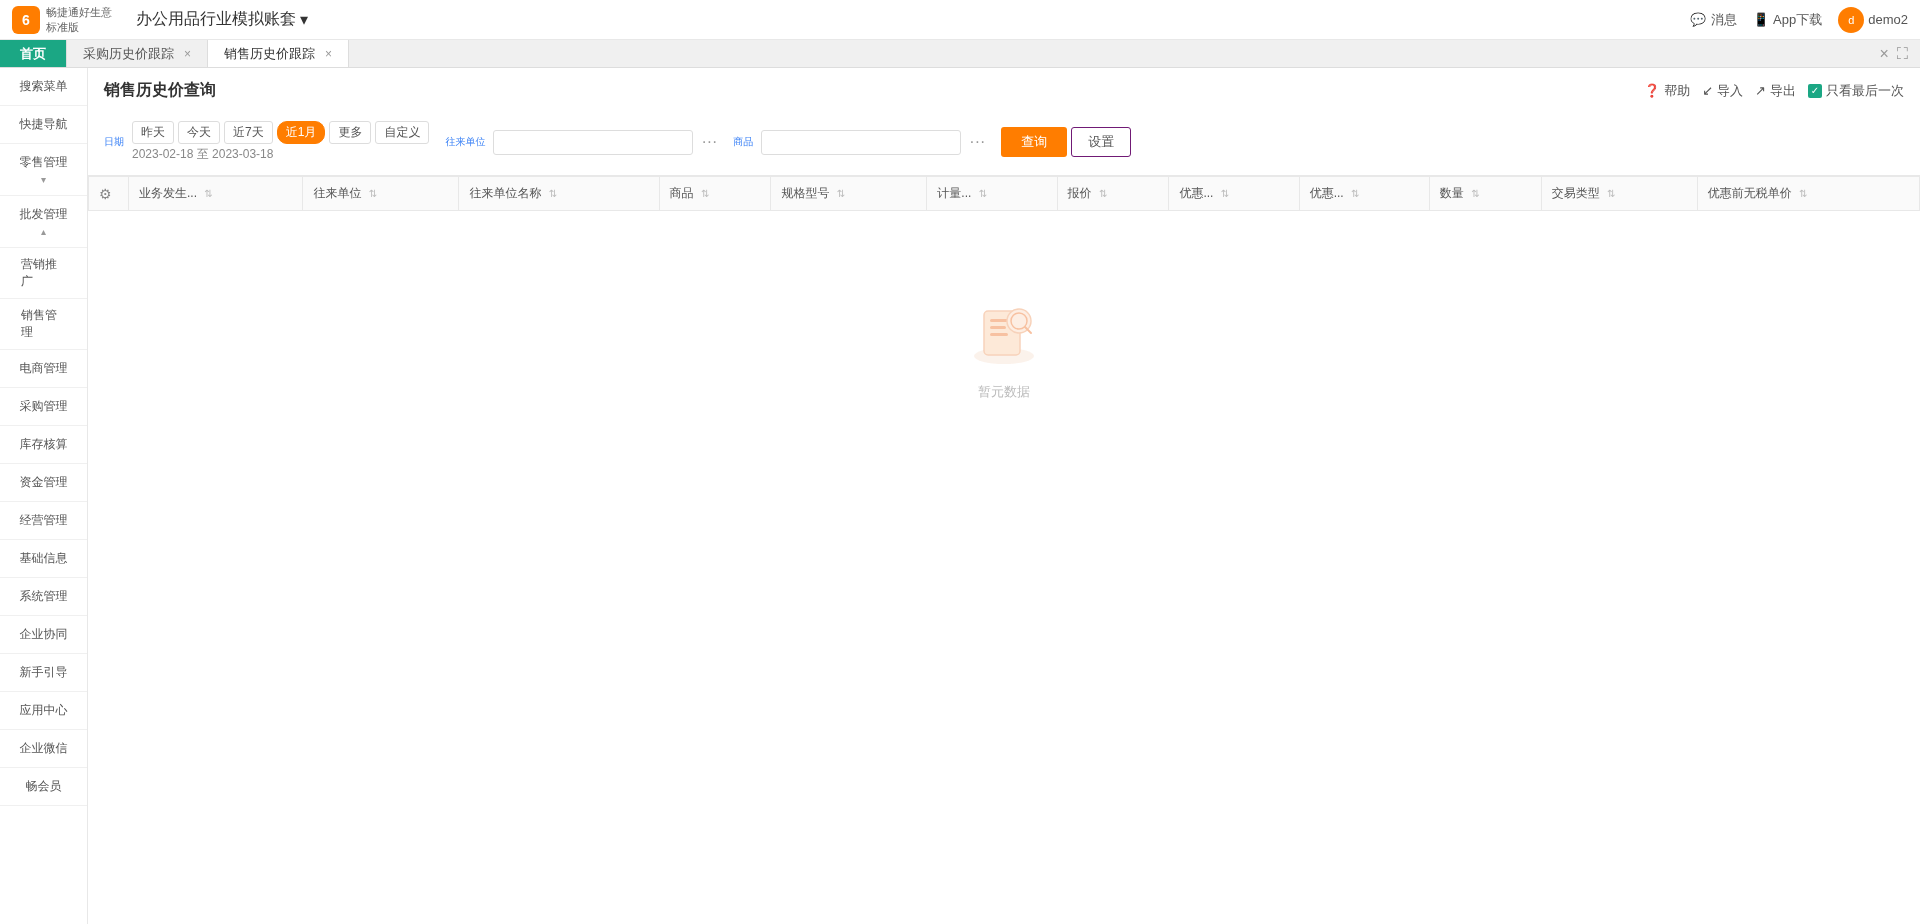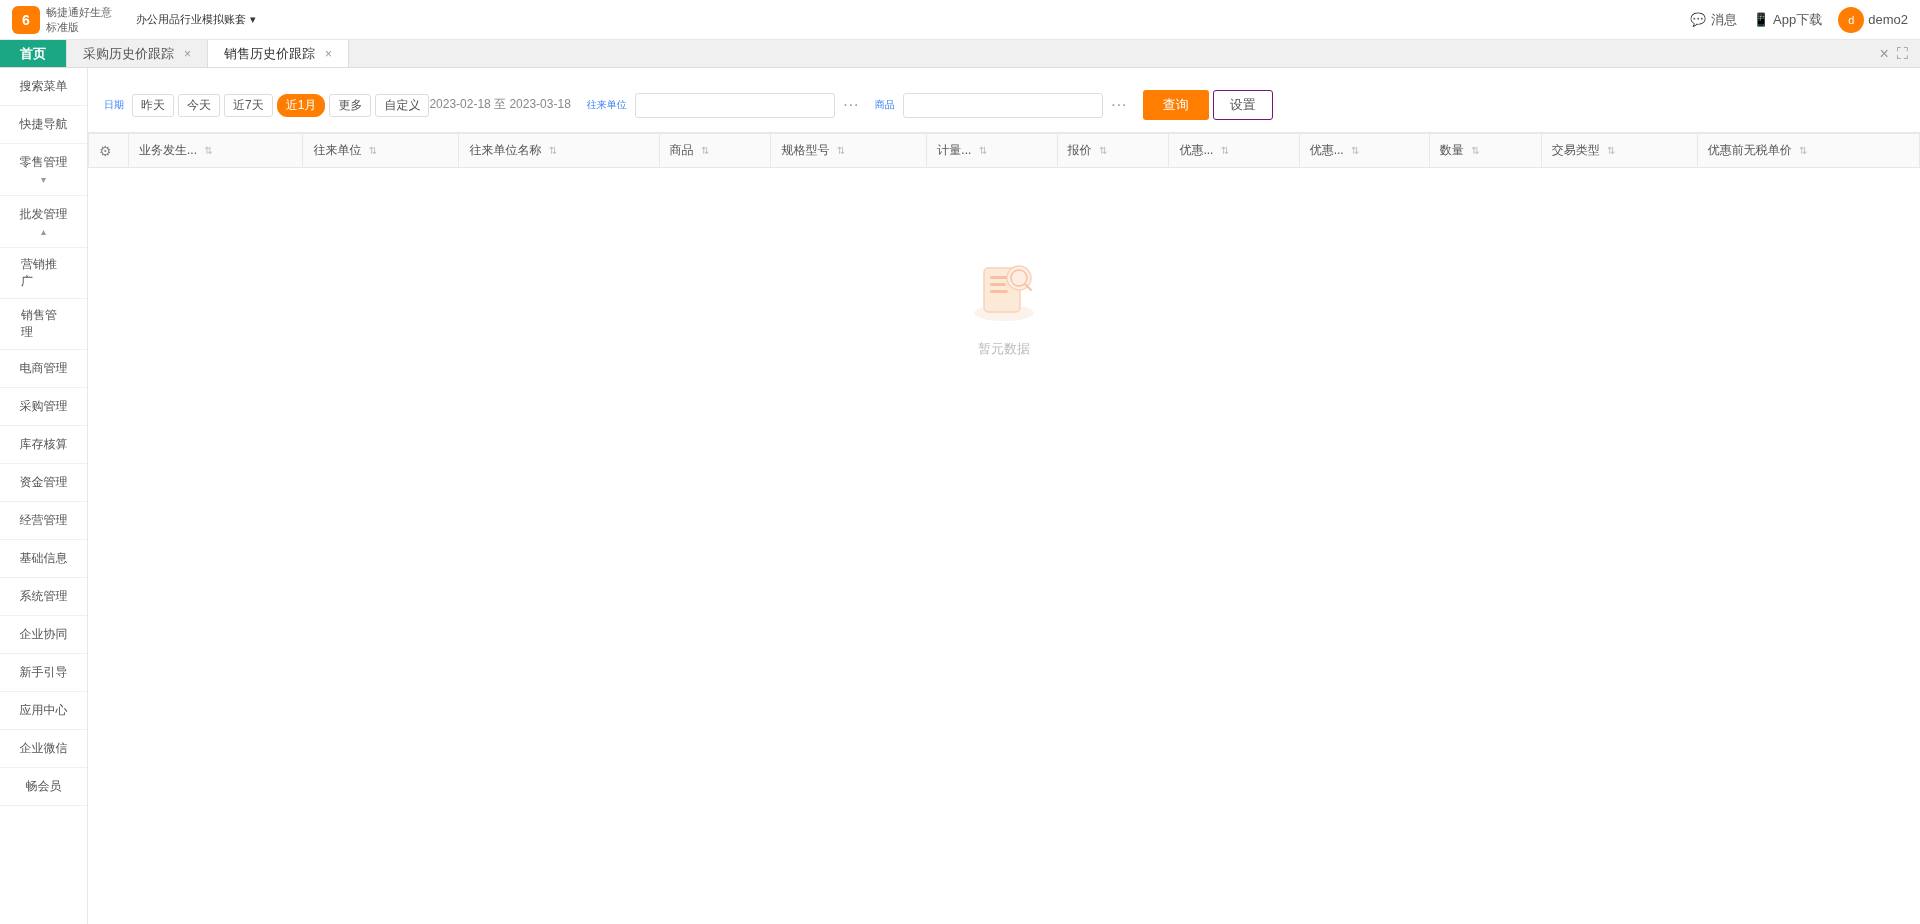--- a/index.html
+++ b/index.html
@@ -13,21 +13,21 @@
       display: flex;
       align-items: center;
       padding: 0 12px;
       justify-content: space-between;
       flex-shrink: 0;
     }
     .top-bar-left { display: flex; align-items: center; gap: 8px; }
     .logo-area { display: flex; align-items: center; gap: 6px; }
     .logo-icon { width: 28px; height: 28px; background: #ff7d00; border-radius: 6px; display: flex; align-items: center; justify-content: center; color: white; font-size: 14px; font-weight: bold; }
     .logo-text { font-size: 11px; color: #666; line-height: 1.3; }
-    .app-selector { display: flex; align-items: center; gap: 4px; color: #333; font-size: 11px; margin-left: 16px; cursor: pointer; }
+    .app-selector { display: flex; align-items: center; gap: 4px; color: #333; font-size: 16px; margin-left: 16px; cursor: pointer; }
     .top-bar-right { display: flex; align-items: center; gap: 16px; color: #555; font-size: 13px; }
     .top-bar-right-item { display: flex; align-items: center; gap: 4px; cursor: pointer; }
     .avatar { width: 26px; height: 26px; border-radius: 50%; background: #ff7d00; display: flex; align-items: center; justify-content: center; color: white; font-size: 11px; }
 
     
     .tab-bar {
       height: 28px;
       background: #f0f0f0;
       display: flex;
       align-items: stretch;
@@ -133,21 +133,21 @@
       padding: 2px 8px;
       border: 1px solid #ddd;
       border-radius: 3px;
       cursor: pointer;
       font-size: 12px;
       color: #555;
       background: #fff;
     }
     .filter-btn.active { background: #ff7d00; color: white; border-color: #ff7d00; border-radius: 10px; }
     .filter-date { color: #888; font-size: 12px; margin-top: 2px; }
-    .filter-date-group { display: flex; flex-direction: row; }
+    .filter-date-group { display: flex; flex-direction: column; }
     .filter-input {
       width: 220px;
       padding: 4px 8px;
       border: 1px solid #ddd;
       border-radius: 3px;
       font-size: 13px;
       color: #333;
       background: #fff;
     }
     .filter-input-dots { color: #999; font-size: 16px; cursor: pointer; }
@@ -320,20 +320,41 @@
       <span>企业微信</span>
     </div>
     <div class="sidebar-item">
       <span>畅会员</span>
     </div>
   </div>
 
   <div class="content">
 
     <div class="page-header">
+      <div class="page-title-row">
+        <div class="page-title">销售历史价查询</div>
+        <div class="page-actions">
+          <div class="page-action">
+            <span>❓</span>
+            <span>帮助</span>
+          </div>
+          <div class="page-action">
+            <span>↙</span>
+            <span>导入</span>
+          </div>
+          <div class="page-action">
+            <span>↗</span>
+            <span>导出</span>
+          </div>
+          <div class="checkbox-label">
+            <div class="checkbox-checked">✓</div>
+            <span>只看最后一次</span>
+          </div>
+        </div>
+      </div>
 
       <div class="filter-row">
         <div class="filter-group">
           <span class="filter-label">日期</span>
           <div class="filter-date-group">
             <div style="display:flex;gap:4px;align-items:center;">
               <button class="filter-btn">昨天</button>
               <button class="filter-btn">今天</button>
               <button class="filter-btn">近7天</button>
               <button class="filter-btn active">近1月</button>

